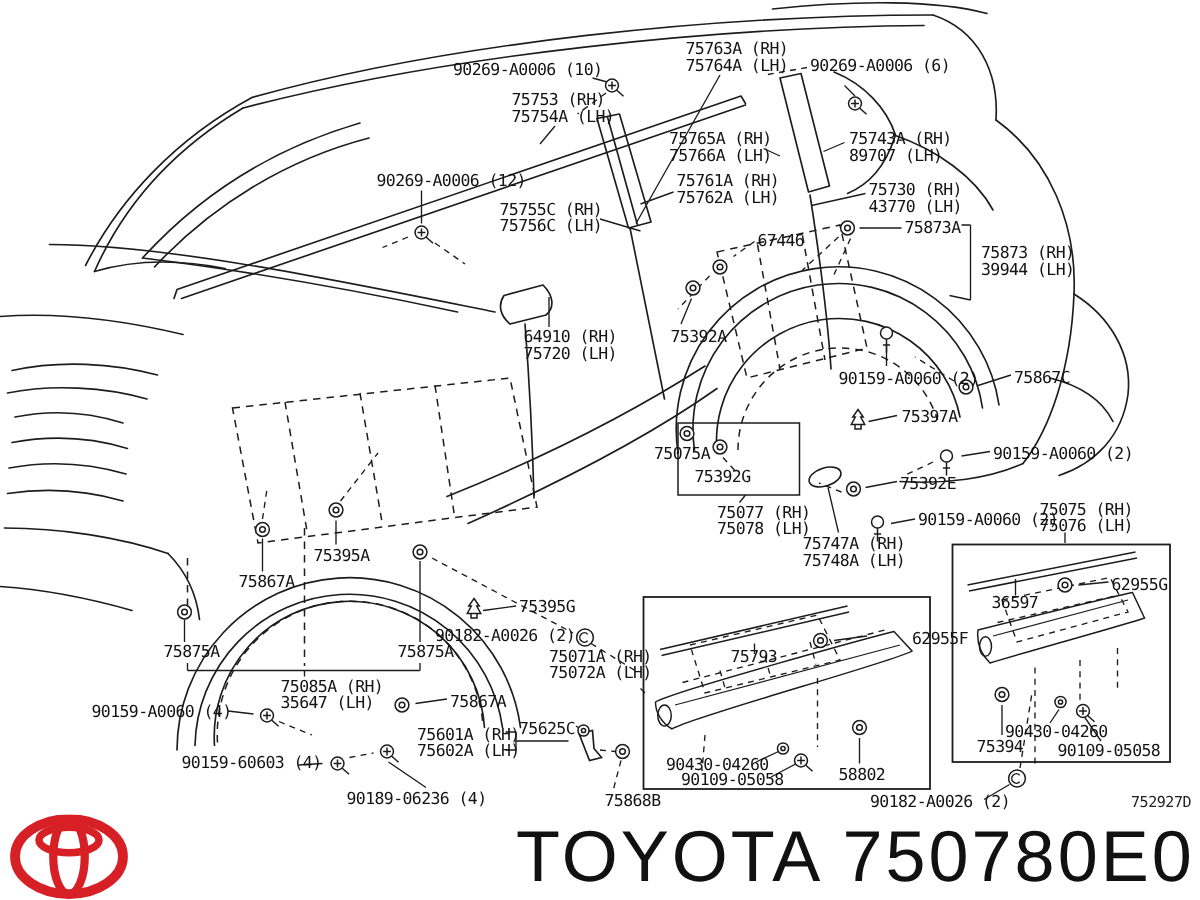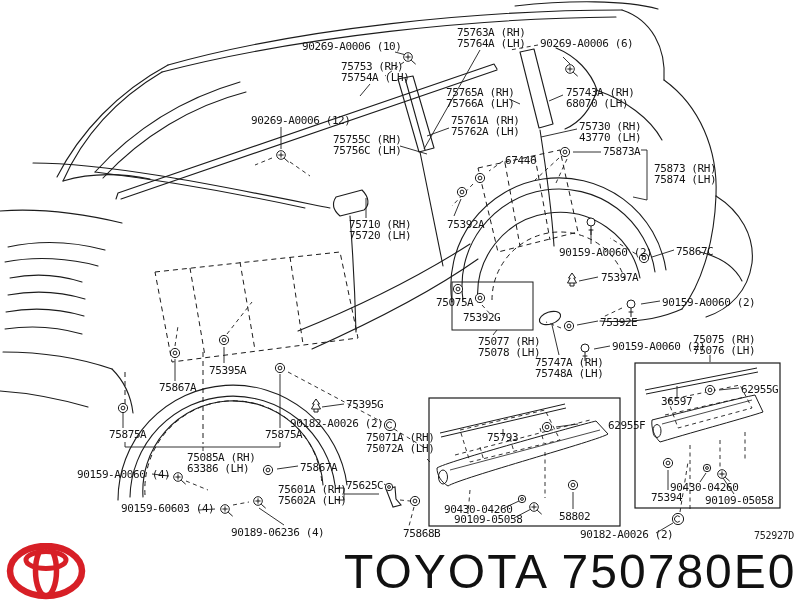--- a/index.html
+++ b/index.html
@@ -195,30 +195,30 @@
 75754A (LH)</div>
 <div class="lbl" style="left:457px;top:27px">75763A (RH)
 75764A (LH)</div>
 <div class="lbl" style="left:540px;top:38px">90269-A0006 (6)</div>
 <div class="lbl" style="left:251px;top:115px">90269-A0006 (12)</div>
 <div class="lbl" style="left:333px;top:134px">75755C (RH)
 75756C (LH)</div>
 <div class="lbl" style="left:446px;top:87px">75765A (RH)
 75766A (LH)</div>
 <div class="lbl" style="left:566px;top:87px">75743A (RH)
-68070 (LH)</div>
+89707 (LH)</div>
 <div class="lbl" style="left:451px;top:115px">75761A (RH)
 75762A (LH)</div>
 <div class="lbl" style="left:579px;top:121px">75730 (RH)
 43770 (LH)</div>
 <div class="lbl" style="left:505px;top:155px">67446</div>
 <div class="lbl" style="left:603px;top:146px">75873A</div>
 <div class="lbl" style="left:654px;top:163px">75873 (RH)
-75874 (LH)</div>
-<div class="lbl" style="left:349px;top:219px">75710 (RH)
+39944 (LH)</div>
+<div class="lbl" style="left:349px;top:219px">64910 (RH)
 75720 (LH)</div>
 <div class="lbl" style="left:447px;top:219px">75392A</div>
 <div class="lbl" style="left:559px;top:247px">90159-A0060 (2)</div>
 <div class="lbl" style="left:676px;top:246px">75867C</div>
 <div class="lbl" style="left:601px;top:272px">75397A</div>
 <div class="lbl" style="left:662px;top:297px">90159-A0060 (2)</div>
 <div class="lbl" style="left:436px;top:297px">75075A</div>
 <div class="lbl" style="left:463px;top:312px">75392G</div>
 <div class="lbl" style="left:600px;top:317px">75392E</div>
 <div class="lbl" style="left:478px;top:336px">75077 (RH)
@@ -228,22 +228,22 @@
 <div class="lbl" style="left:612px;top:341px">90159-A0060 (2)</div>
 <div class="lbl" style="left:693px;top:334px">75075 (RH)
 75076 (LH)</div>
 <div class="lbl" style="left:159px;top:382px">75867A</div>
 <div class="lbl" style="left:209px;top:365px">75395A</div>
 <div class="lbl" style="left:346px;top:399px">75395G</div>
 <div class="lbl" style="left:290px;top:418px">90182-A0026 (2)</div>
 <div class="lbl" style="left:109px;top:429px">75875A</div>
 <div class="lbl" style="left:265px;top:429px">75875A</div>
 <div class="lbl" style="left:187px;top:452px">75085A (RH)
-63386 (LH)</div>
-<div class="lbl" style="left:77px;top:469px">90159-A0060 (4)</div>
+35647 (LH)</div>
+<div class="lbl" style="left:61px;top:469px">90159-A0060 (4)</div>
 <div class="lbl" style="left:300px;top:462px">75867A</div>
 <div class="lbl" style="left:366px;top:432px">75071A (RH)
 75072A (LH)</div>
 <div class="lbl" style="left:278px;top:484px">75601A (RH)
 75602A (LH)</div>
 <div class="lbl" style="left:346px;top:480px">75625C</div>
 <div class="lbl" style="left:121px;top:503px">90159-60603 (4)</div>
 <div class="lbl" style="left:231px;top:527px">90189-06236 (4)</div>
 <div class="lbl" style="left:403px;top:528px">75868B</div>
 <div class="lbl" style="left:444px;top:504px">90430-04260</div>

